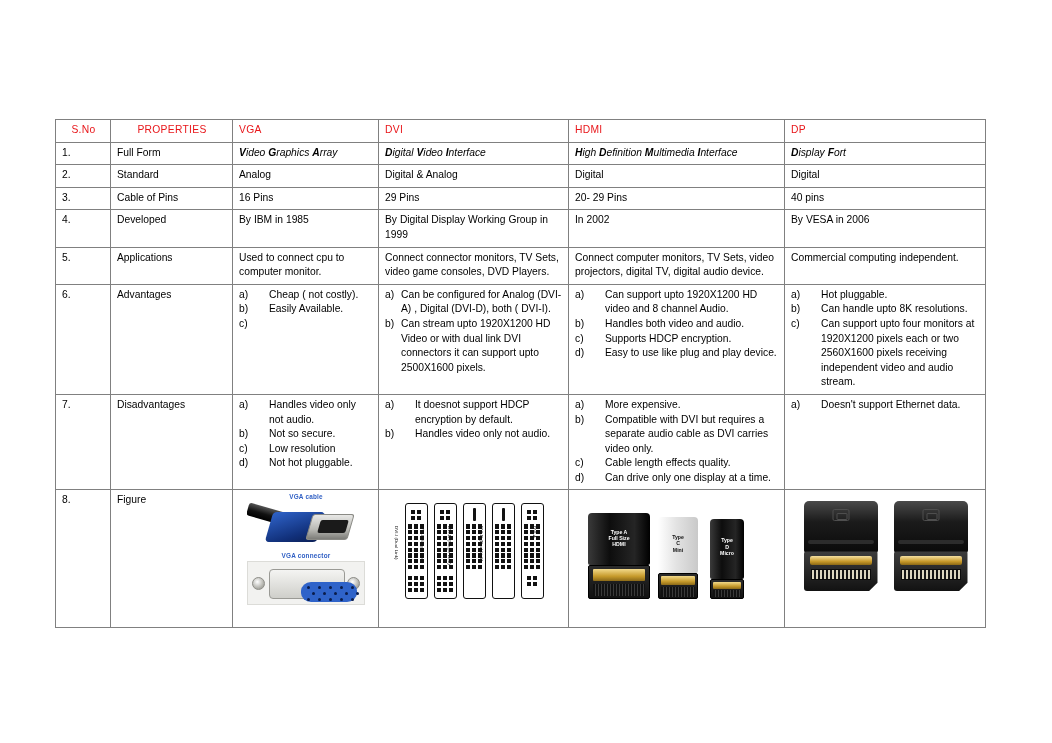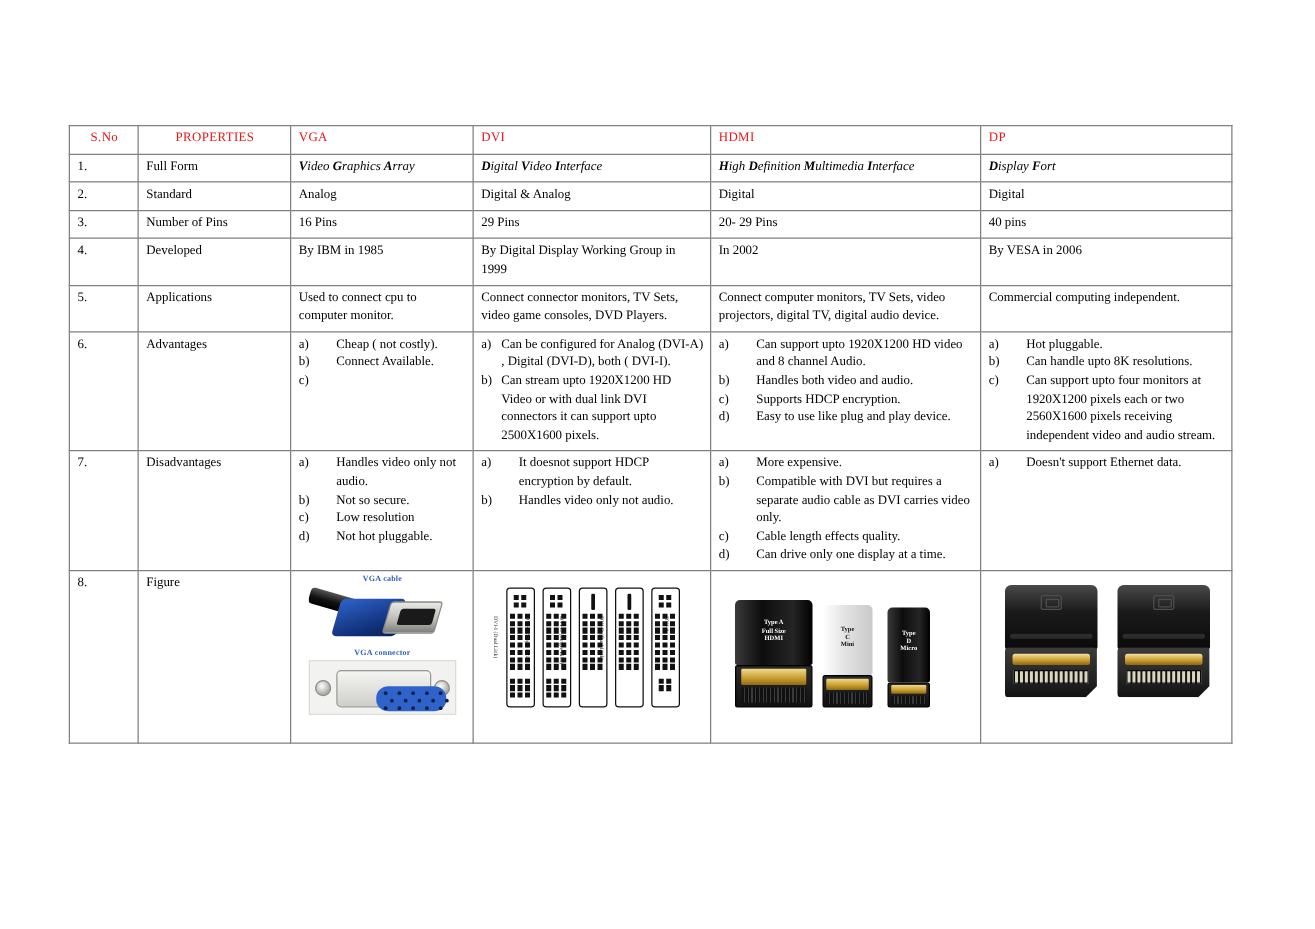--- a/index.html
+++ b/index.html
@@ -18,25 +18,24 @@
     left: 88px; top: 88px;
     font-size: 17.5px;
     font-weight: bold;
     font-style: italic;
     letter-spacing: 0.2px;
     white-space: nowrap;
   }
 
   table.cmp {
     position: absolute;
-    left: 55px; top: 100px;
+    left: 55px; top: 119px;
     width: 930px;
     border-collapse: collapse;
     table-layout: fixed;
-    font-family: Liberation Serif, serif;
   }
   table.cmp td, table.cmp th {
     border: 1px solid #808080;
     vertical-align: top;
     padding: 3px 5px 4px 6px;
     font-size: 10.3px;
     line-height: 14.6px;
     font-weight: normal;
     text-align: left;
   }
@@ -260,21 +259,21 @@
         <td>2.</td>
         <td>Standard</td>
         <td>Analog</td>
         <td>Digital &amp; Analog</td>
         <td>Digital</td>
         <td>Digital</td>
       </tr>
 
       <tr>
         <td>3.</td>
-        <td>Number of Pins</td>
+        <td>Cable of Pins</td>
         <td>16 Pins</td>
         <td>29 Pins</td>
         <td>20- 29 Pins</td>
         <td>40 pins</td>
       </tr>
 
       <tr>
         <td>4.</td>
         <td>Developed</td>
         <td>By IBM in 1985</td>
@@ -291,21 +290,21 @@
         <td>Connect computer monitors, TV Sets, video projectors, digital TV, digital audio device.</td>
         <td>Commercial computing independent.</td>
       </tr>
 
       <tr>
         <td>6.</td>
         <td>Advantages</td>
         <td>
           <ul class="alist">
               <li><span class="mk">a)</span><span>Cheap ( not costly).</span></li>
-              <li><span class="mk">b)</span><span>Connect Available.</span></li>
+              <li><span class="mk">b)</span><span>Easily Available.</span></li>
               <li><span class="mk">c)</span><span></span></li>
             </ul>
         </td>
         <td>
           <ul class="alist tight">
               <li><span class="mk">a)</span><span>Can be configured for Analog (DVI-A) , Digital (DVI-D), both ( DVI-I).</span></li>
               <li><span class="mk">b)</span><span>Can stream upto 1920X1200 HD Video or with dual link DVI connectors it can support upto 2500X1600 pixels.</span></li>
             </ul>
         </td>
         <td>

